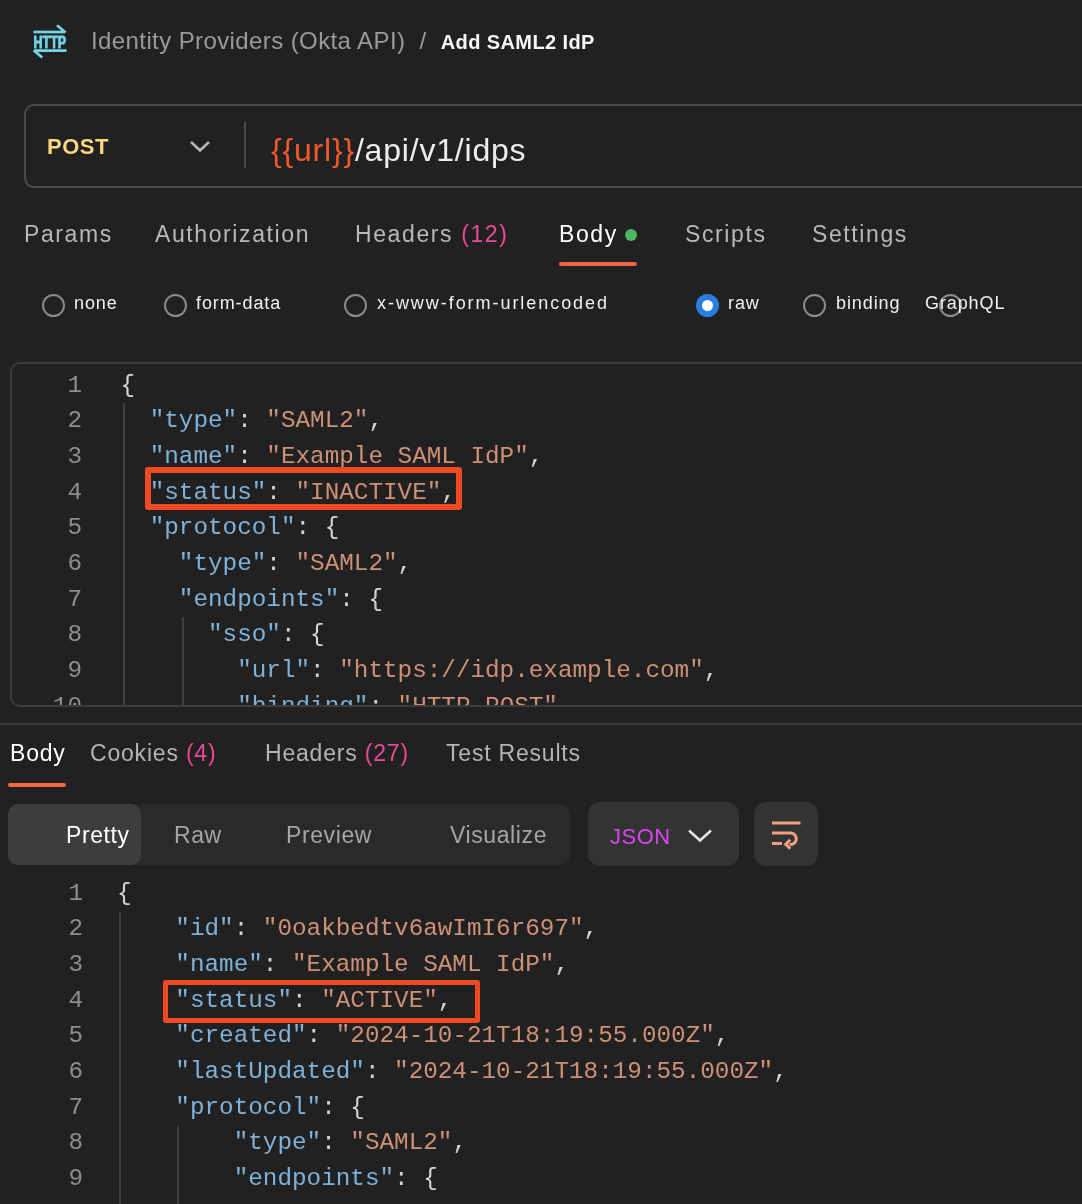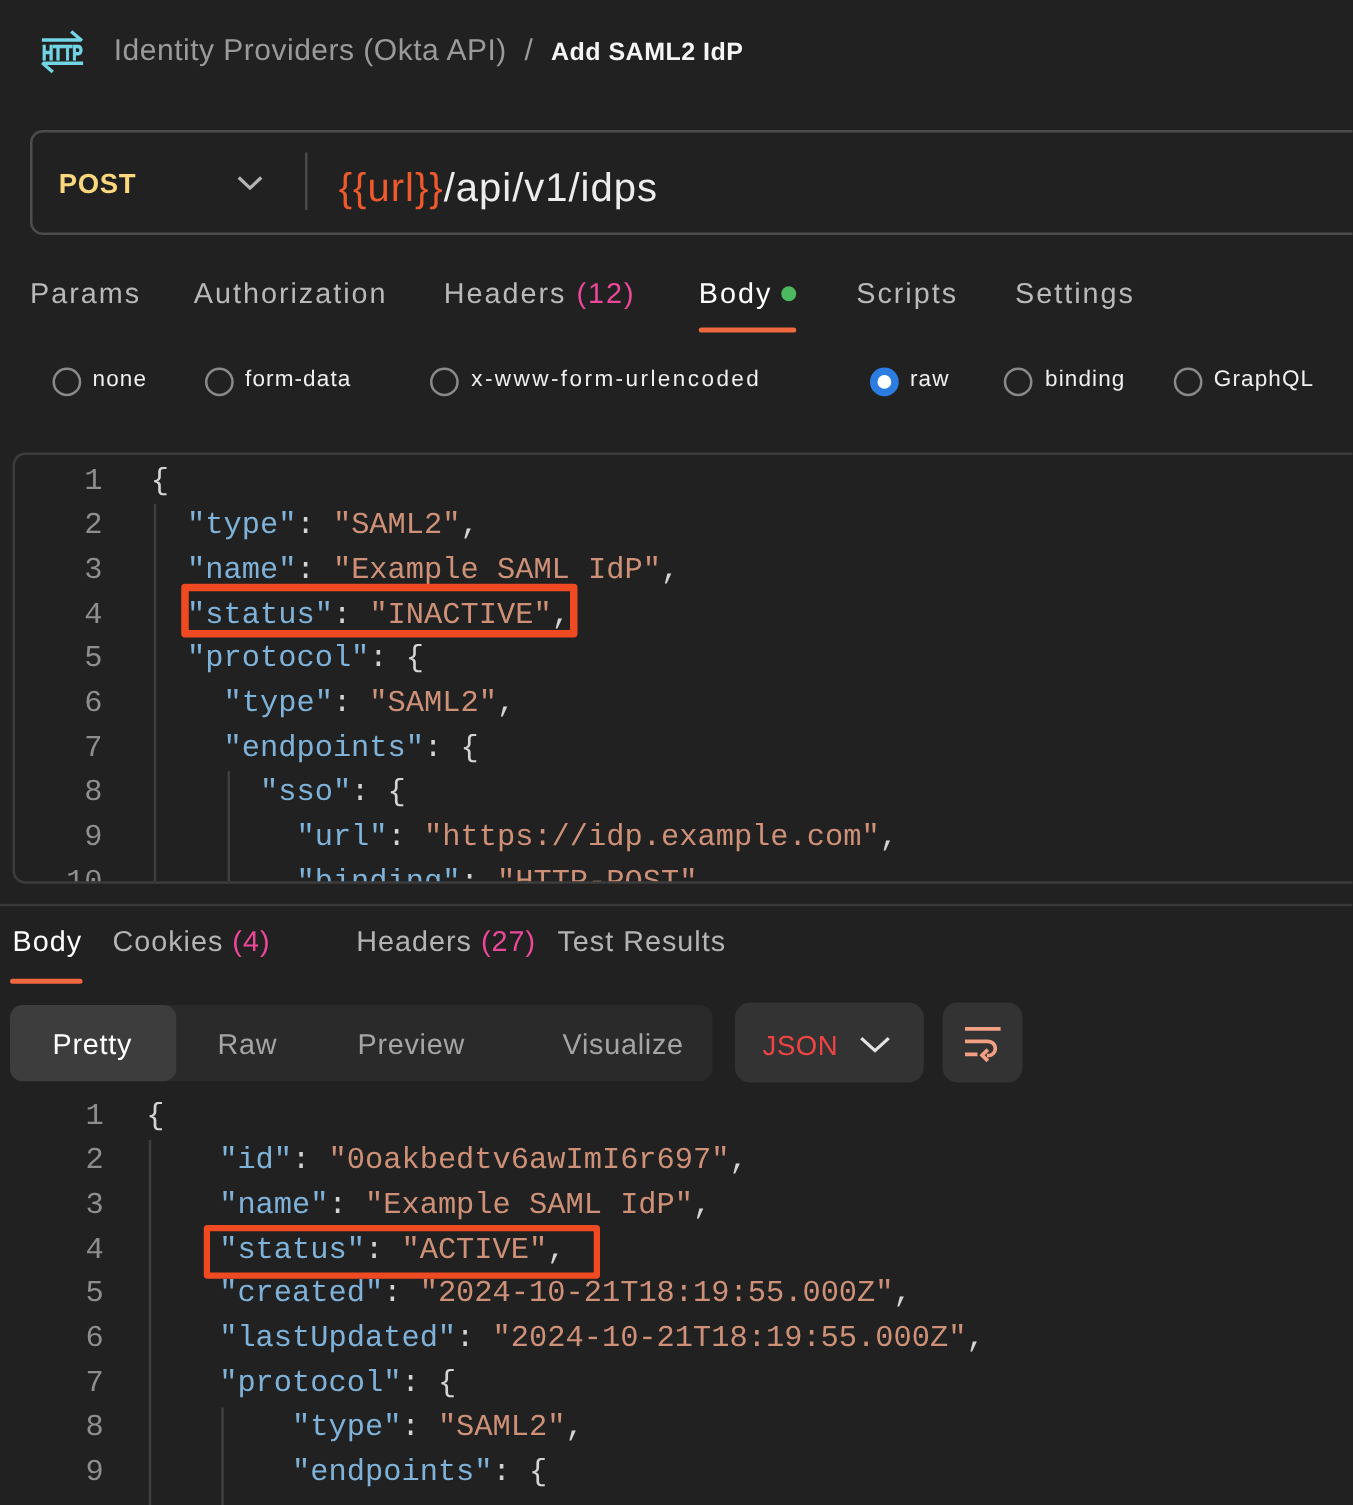--- a/index.html
+++ b/index.html
@@ -42,21 +42,21 @@
   .redbox { position:absolute; border:6px solid #f04a23; border-radius:3px; }
 
   
   .rtab { top:740px; font-size:23px; color:#b4b4b4; letter-spacing:0.8px; }
   .rtab.active { color:#ffffff; }
 
   
   .seg-group { left:8px; top:804px; width:562px; height:61px; background:#2a2a2a; border-radius:10px; }
   .seg-active { left:8px; top:804px; width:133px; height:61px; background:#3d3d3d; border-radius:10px; }
   .seg { top:822px; font-size:23px; color:#a5a5a5; letter-spacing:0.6px; }
-  .seg.active { color:#ffffff; }
+  .seg.active { color:#ffffff;margin-left:24px; }
   .dropdown { left:588px; top:802px; width:151px; height:64px; background:#333333; border-radius:12px; }
   .iconbtn { left:754px; top:802px; width:64px; height:64px; background:#333333; border-radius:12px; }
 </style>
 </head>
 <body>
 
 <svg class="abs" style="left:33px; top:24px;" width="35" height="35" viewBox="0 0 35 35" fill="none">
   <path d="M0.5 8 H31.5" stroke="#72d6e6" stroke-width="2.7"></path>
   <path d="M24 1.2 L32.6 8.6" stroke="#72d6e6" stroke-width="2.7"></path>
   <path d="M1.5 26.6 H33.5" stroke="#72d6e6" stroke-width="2.7"></path>
@@ -86,21 +86,21 @@
 <div class="abs rlabel" style="left:74px;">none</div>
 <div class="abs radio" style="left:164px;"></div>
 <div class="abs rlabel" style="left:196px;">form-data</div>
 <div class="abs radio" style="left:344px;"></div>
 <div class="abs rlabel" style="left:377px; letter-spacing:1.95px;">x-www-form-urlencoded</div>
 <div class="abs radio sel" style="left:696px;"></div>
 <div class="abs rlabel" style="left:728px;">raw</div>
 <div class="abs radio" style="left:803px;"></div>
 <div class="abs rlabel" style="left:836px;">binding</div>
 <div class="abs radio" style="left:939px;"></div>
-<div class="abs rlabel" style="left:971px;">GraphQL</div>
+<div class="abs rlabel" style="left:925px;">GraphQL</div>
 
 <div class="abs panel">
   <div class="gut" style="left:0px; top:3.5px; width:70px; line-height:35.7px;">1
 2
 3
 4
 5
 6
 7
 8
@@ -117,32 +117,32 @@
 <span class="pun">    </span><span class="key">"endpoints"</span><span class="pun">: {</span>
 <span class="pun">      </span><span class="key">"sso"</span><span class="pun">: {</span>
 <span class="pun">        </span><span class="key">"url"</span><span class="pun">: </span><span class="str">"https://idp.example.com"</span><span class="pun">,</span>
 <span class="pun">        </span><span class="key">"binding"</span><span class="pun">: </span><span class="str">"HTTP-POST"</span><span class="pun">,</span></div>
 </div>
 <div class="abs redbox" style="left:145px; top:467px; width:317px; height:43px;"></div>
 
 <div class="abs" style="left:0; top:723px; width:1082px; height:2px; background:#3a3a3a;"></div>
 <div class="abs rtab active" style="left:10px;">Body</div>
 <div class="abs rtab" style="left:90px;">Cookies <span class="grn">(4)</span></div>
-<div class="abs rtab" style="left:265px;margin-left:20px;">Headers <span class="grn">(27)</span></div>
+<div class="abs rtab" style="left:265px;">Headers <span class="grn">(27)</span></div>
 <div class="abs rtab" style="left:446px;">Test Results</div>
 <div class="abs tabline" style="left:8px; top:783px; width:58px;"></div>
 
 <div class="abs seg-group"></div>
 <div class="abs seg-active"></div>
 <div class="abs seg active" style="left:42px;">Pretty</div>
 <div class="abs seg" style="left:174px;">Raw</div>
 <div class="abs seg" style="left:286px;">Preview</div>
 <div class="abs seg" style="left:450px;">Visualize</div>
 <div class="abs dropdown"></div>
-<div class="abs" style="left:610px; top:824px; font-size:22px; color:#ef4444; letter-spacing:0.5px;text-align:center;">JSON</div>
+<div class="abs" style="left:610px; top:824px; font-size:22px; color:#d946ef; letter-spacing:0.5px;text-align:center;">JSON</div>
 <svg class="abs" style="left:686px; top:828px;" width="28" height="15" viewBox="0 0 28 15" fill="none">
   <path d="M3 2.5 L14 12.5 L25 2.5" stroke="#e3e3e3" stroke-width="2.6"></path>
 </svg>
 <div class="abs iconbtn"></div>
 <svg class="abs" style="left:771px; top:820px;" width="31" height="30" viewBox="0 0 31 30" fill="none">
   <path d="M1 3 H29.5" stroke="#f2a083" stroke-width="3"></path>
   <path d="M1 13 H19.5 A5.75 5.75 0 0 1 19.5 24.5 H18.5" stroke="#f2a083" stroke-width="3"></path>
   <path d="M19.3 19.7 L14.7 24.2 L19.3 28.7" stroke="#f2a083" stroke-width="3"></path>
   <path d="M1 23.5 H11" stroke="#f2a083" stroke-width="3"></path>
 </svg>

